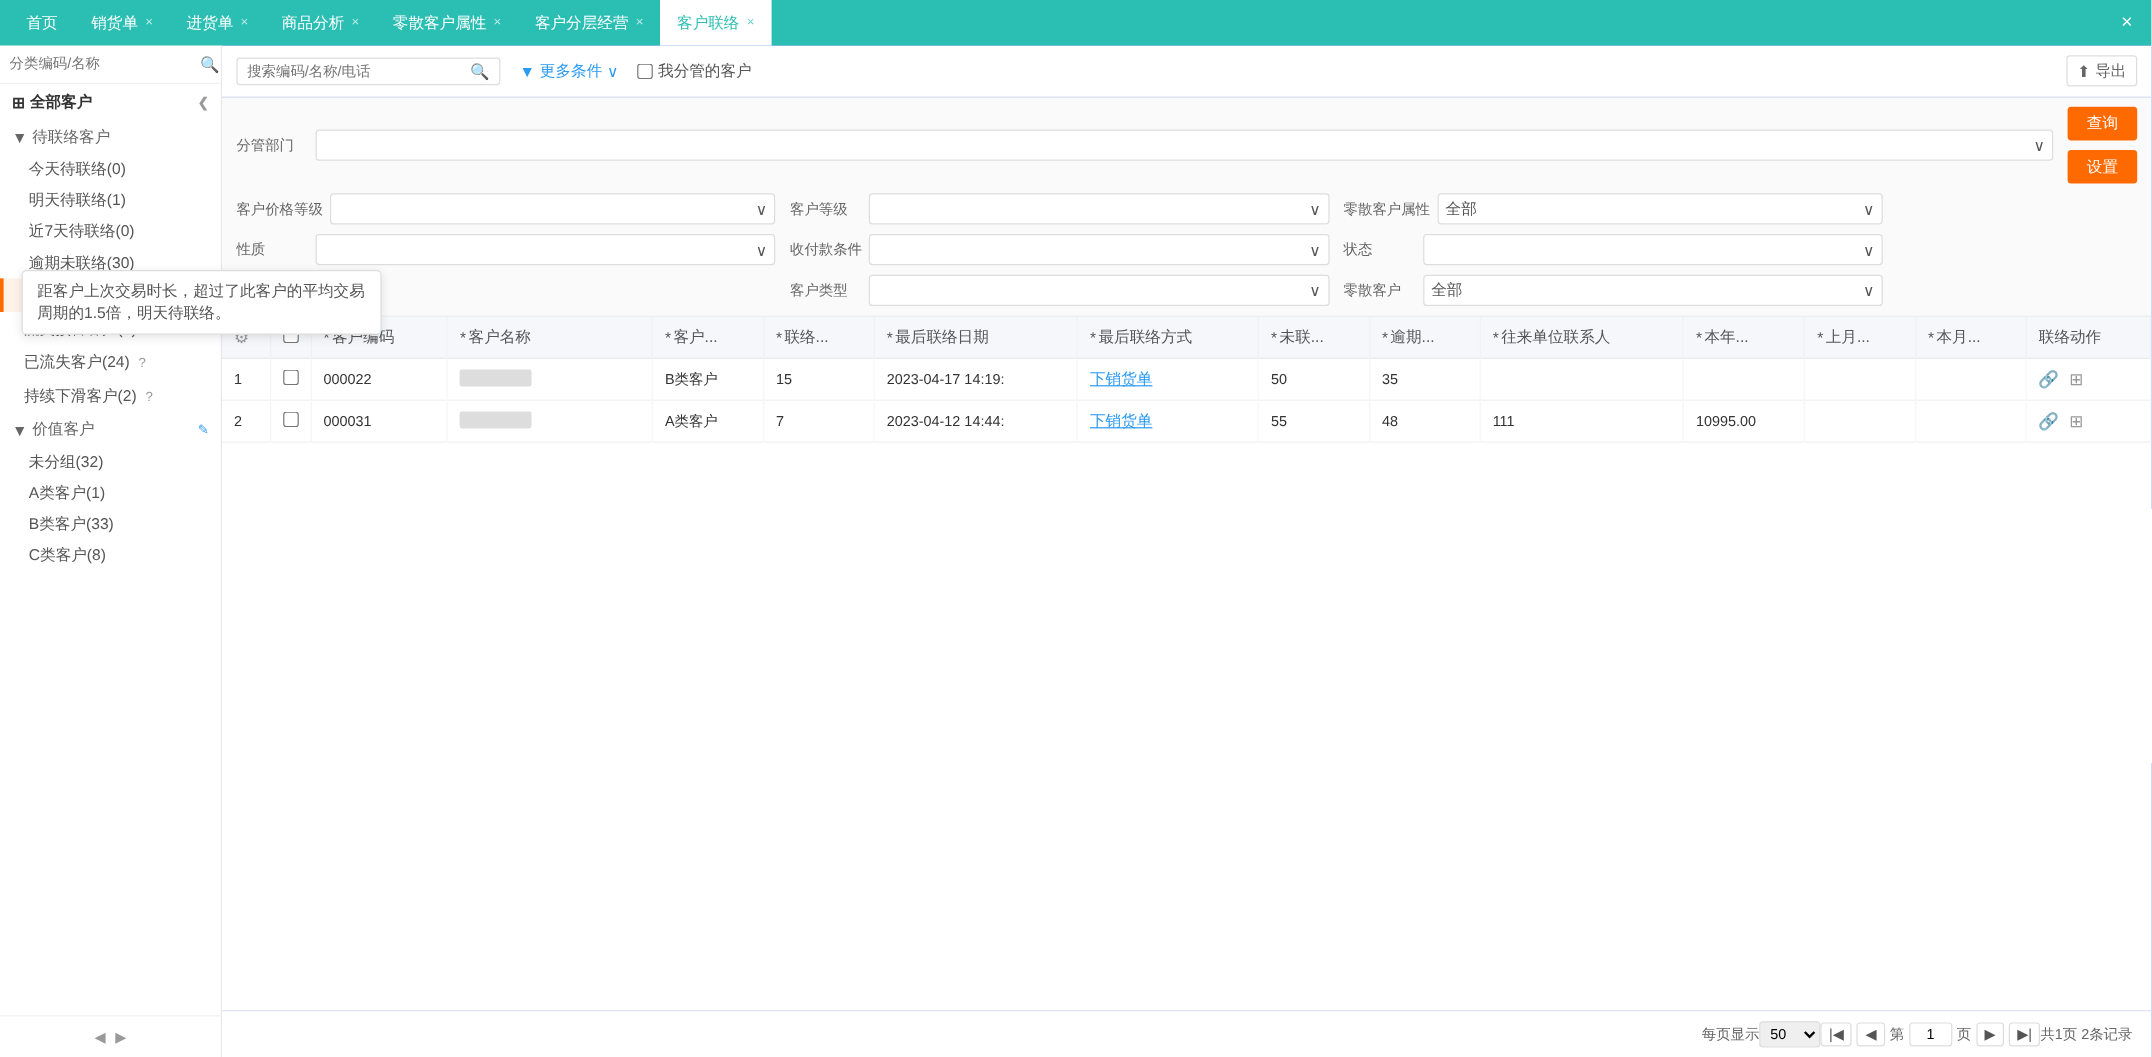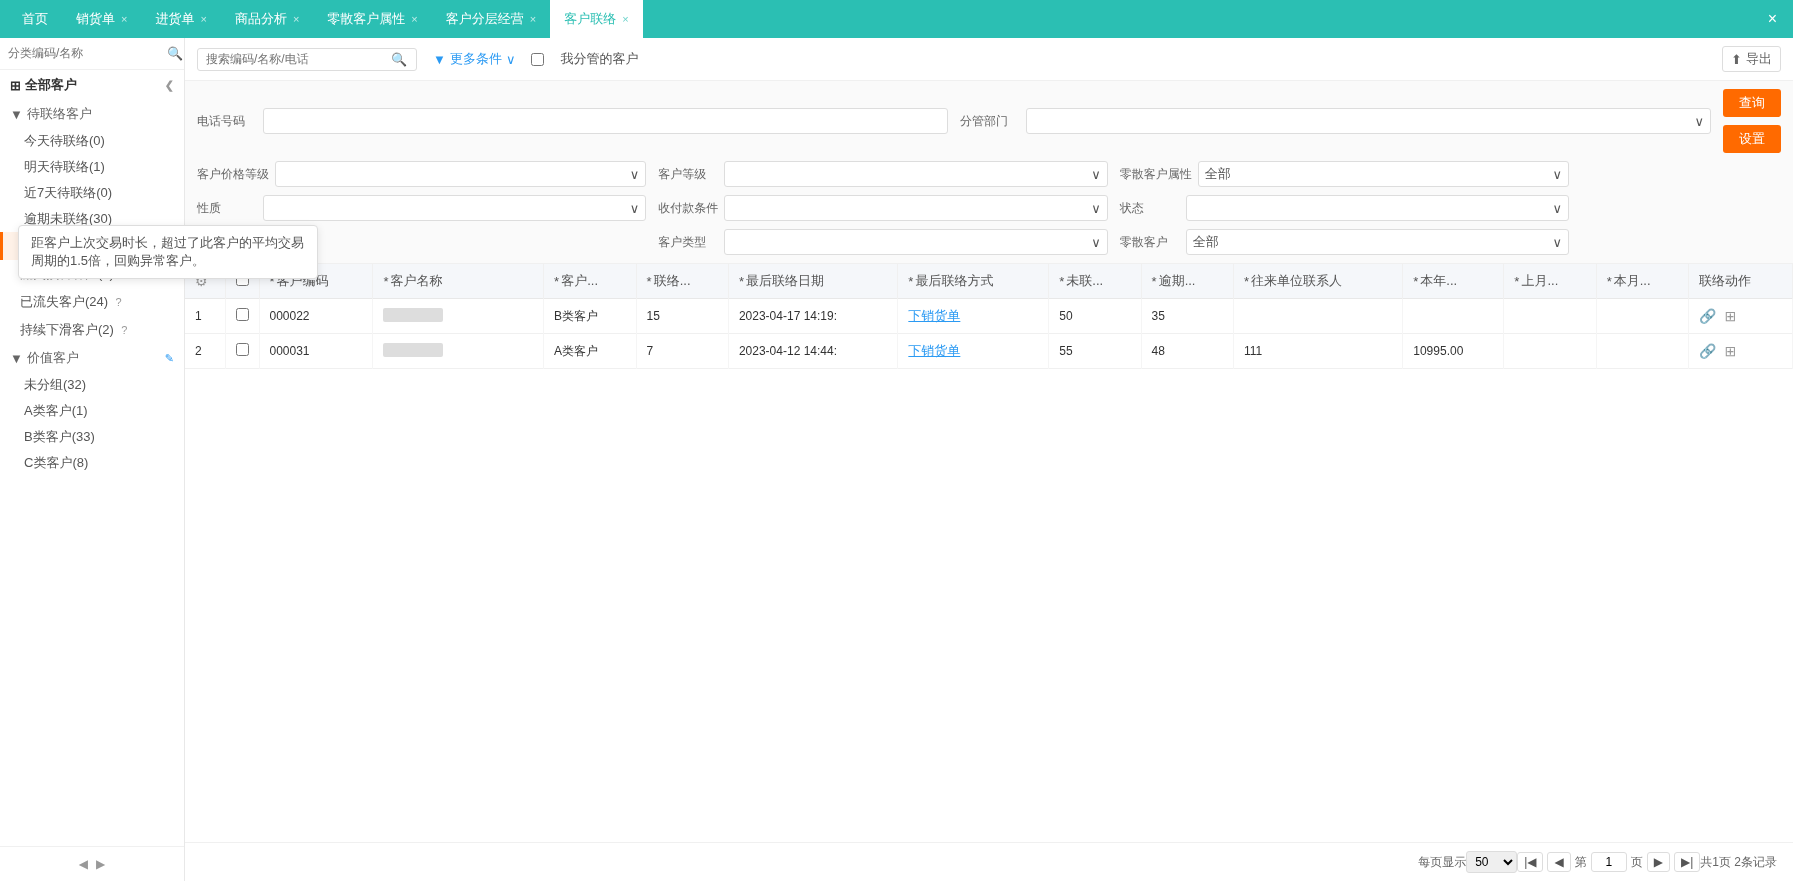--- a/index.html
+++ b/index.html
@@ -139,21 +139,21 @@
       gap: 4px;
       color: #666;
       cursor: pointer;
       padding: 3px 8px;
       border-radius: 3px;
       font-size: 12px;
     }
     .my-customer-check {
       display: flex;
       align-items: center;
-      gap: 16px;
+      gap: 4px;
       font-size: 12px;
       color: #555;
       cursor: pointer;
     }
     .export-btn {
       margin-left: auto;
       display: flex;
       align-items: center;
       gap: 4px;
       color: #666;
@@ -492,24 +492,20 @@
       </div>
       <div class="export-btn" style="margin-left:auto;">
         <span>⬆</span>
         <span>导出</span>
       </div>
     </div>
 
     <div class="filter-panel">
 
       <div class="filter-row">
-        <div class="filter-item">
-          <span class="filter-label">电话号码</span>
-          <input class="filter-input" type="text" style="">
-        </div>
         <div class="filter-item">
           <span class="filter-label">分管部门</span>
           <div class="filter-select">
             <span></span>
             <span>∨</span>
           </div>
         </div>
         <div class="btn-group-right">
           <button class="query-btn">查询</button>
           <button class="settings-btn">设置</button>
@@ -751,14 +747,14 @@
         <span class="pagination-label">页</span>
         <button class="pag-btn">▶</button>
         <button class="pag-btn">▶|</button>
       </div>
       <span class="pag-total">共1页 2条记录</span>
     </div>
   </div>
 </div>
 
 <div class="tooltip-box">
-  <span>距客户上次交易时长，超过了此客户的平均交易周期的1.5倍，回购异常客户。</span>
+  <span>距客户上次交易时长，超过了此客户的平均交易周期的1.5倍，明天待联络。</span>
 </div>
 
 </body></html>

